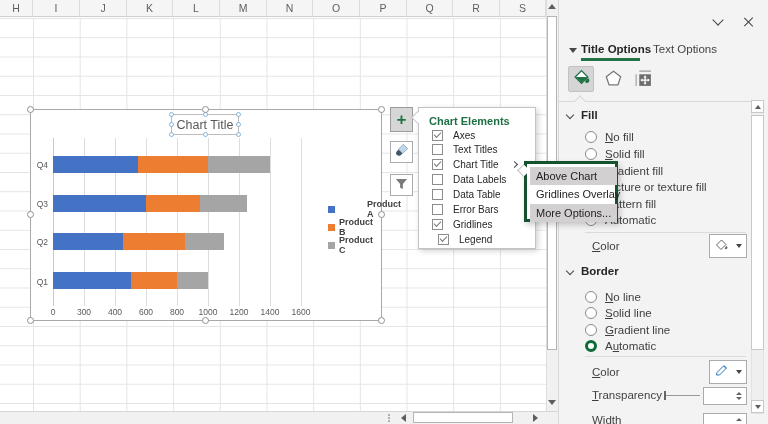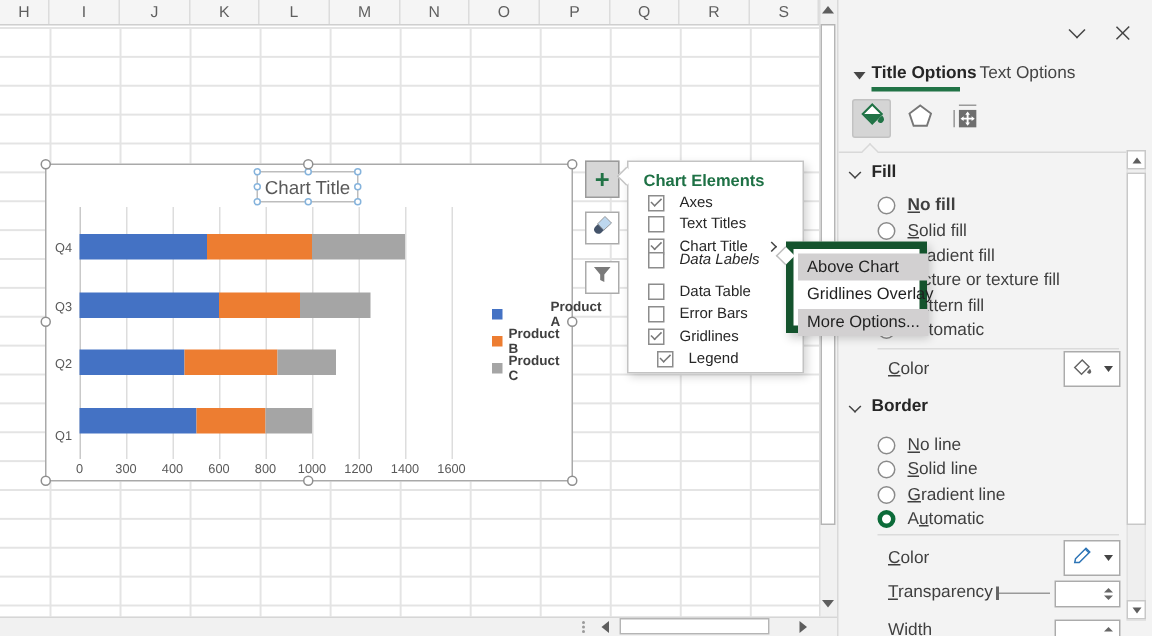--- a/index.html
+++ b/index.html
@@ -66,21 +66,21 @@
   .pop-row{position:absolute;left:13px;height:14px;display:flex;align-items:center;gap:10px}
   .cb{width:11px;height:11px;background:#fff;border:1px solid #8C8C8C;position:relative;flex:0 0 auto}
   .cb .check{position:absolute;left:1px;top:1px;width:7px;height:4px;border-left:1.5px solid #777;
              border-bottom:1.5px solid #777;transform:rotate(-45deg)}
   .pop-label{font-size:10px;color:#262626;white-space:nowrap}
   .sub-arrow{position:absolute;left:93px;width:5px;height:5px;border-top:1.3px solid #444;
              border-right:1.3px solid #444;transform:rotate(45deg)}
 
   
   .submenu{position:absolute;left:524px;top:161px;width:94px;height:61px;background:#fff;
-           border:5px solid #14532d;box-shadow:2px 3px 6px rgba(0,0,0,.2);z-index:30}
+           border:3px solid #14532d;box-shadow:2px 3px 6px rgba(0,0,0,.2);z-index:30}
   .submenu-notch{position:absolute;left:519px;top:166px;width:9px;height:9px;background:#fff;
                  border-left:1px solid #BEBEBE;border-bottom:1px solid #BEBEBE;transform:rotate(45deg);z-index:31}
   .sub-item{position:absolute;left:3px;width:87px;height:18px;line-height:18px;padding-left:6px;
             font-size:11px;color:#1F1F1F;white-space:nowrap}
   .sub-item.hl{background:#D2D0D1}
 
   
   .pane{position:absolute;left:558px;top:0;width:210px;height:424px;background:#F3F3F3;
         border-left:1px solid #D9D9D9;overflow:hidden;z-index:10}
   .pane-title{position:absolute;left:12px;top:11px;font-size:16px;color:#3B3B3B}
@@ -204,21 +204,21 @@
           <div class="seg" style="width: 69.75px; background: rgb(68, 114, 196);"></div>
           <div class="seg" style="width: 62px; background: rgb(237, 125, 49);"></div>
           <div class="seg" style="width: 38.75px; background: rgb(165, 165, 165);"></div>
         </div>
         <span class="cat" style="top: 127px;">Q2</span>
         <div class="bar-row" style="top: 161.5px;">
           <div class="seg" style="width: 77.5px; background: rgb(68, 114, 196);"></div>
           <div class="seg" style="width: 46.5px; background: rgb(237, 125, 49);"></div>
           <div class="seg" style="width: 31px; background: rgb(165, 165, 165);"></div>
         </div>
-        <span class="cat" style="top: 175px;">Q1</span>
+        <span class="cat" style="top: 167px;">Q1</span>
       </div>
     <div class="title-box">
       <span>Chart Title</span>
       <span class="t-handle" style="left:-3px;top:-3px"></span>
       <span class="t-handle" style="left:31px;top:-3px"></span>
       <span class="t-handle" style="right:-3px;top:-3px"></span>
       <span class="t-handle" style="left:-3px;bottom:-3px"></span>
       <span class="t-handle" style="left:31px;bottom:-3px"></span>
       <span class="t-handle" style="right:-3px;bottom:-3px"></span>
       <span class="t-handle" style="left:-3px;top:7px"></span>
@@ -281,21 +281,21 @@
           <span class="cb"></span>
           <span class="pop-label">Text Titles</span>
         </div>
         <div class="pop-row" style="top: 49.8px;">
           <span class="cb">
             <span class="check"></span>
           </span>
           <span class="pop-label">Chart Title</span>
         </div>
         <span class="sub-arrow" style="top: 53.8px;"></span>
-        <div class="pop-row" style="top: 58px; font-style: italic;">
+        <div class="pop-row" style="top: 64px;">
           <span class="cb"></span>
           <span class="pop-label">Data Labels</span>
         </div>
         <div class="pop-row" style="top: 79.6px;">
           <span class="cb"></span>
           <span class="pop-label">Data Table</span>
         </div>
         <div class="pop-row" style="top: 94.5px;">
           <span class="cb"></span>
           <span class="pop-label">Error Bars</span>
@@ -359,21 +359,21 @@
             <path d="M10.5 6l-1.5 2h3zM10.5 15l-1.5-2h3zM6 10.5l2-1.5v3zM15 10.5l-2-1.5v3z" fill="#fff"></path>
           </svg>
       </span>
     </div>
     <div class="pane-divider"></div>
     <span class="notch"></span>
 
     <span class="sec-chev" style="left:8px;top:112px"></span>
     <span class="sec-title" style="top:109px">Fill</span>
     <div id="fill-options">
-        <div class="radio-row" style="top: 129px; font-weight: bold;">
+        <div class="radio-row" style="top: 129px;">
           <span class="radio"></span>
           <span class="radio-label"><u>N</u>o fill</span>
         </div>
         <div class="radio-row" style="top: 146px;">
           <span class="radio"></span>
           <span class="radio-label"><u>S</u>olid fill</span>
         </div>
         <div class="radio-row" style="top: 163px;">
           <span class="radio"></span>
           <span class="radio-label">Gradient fill</span>

